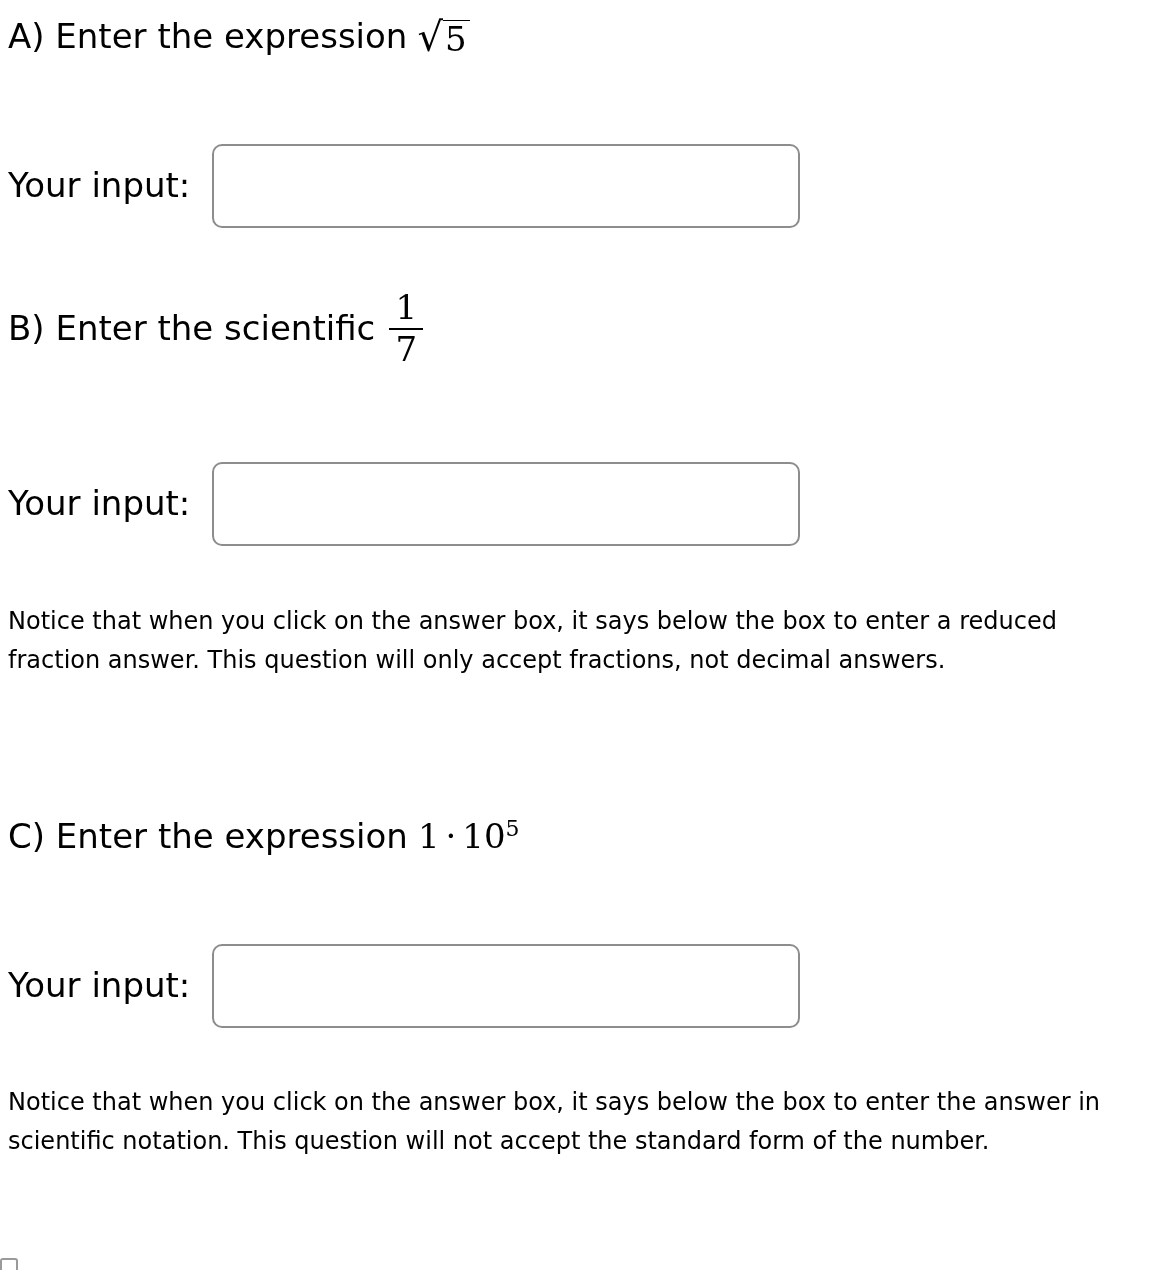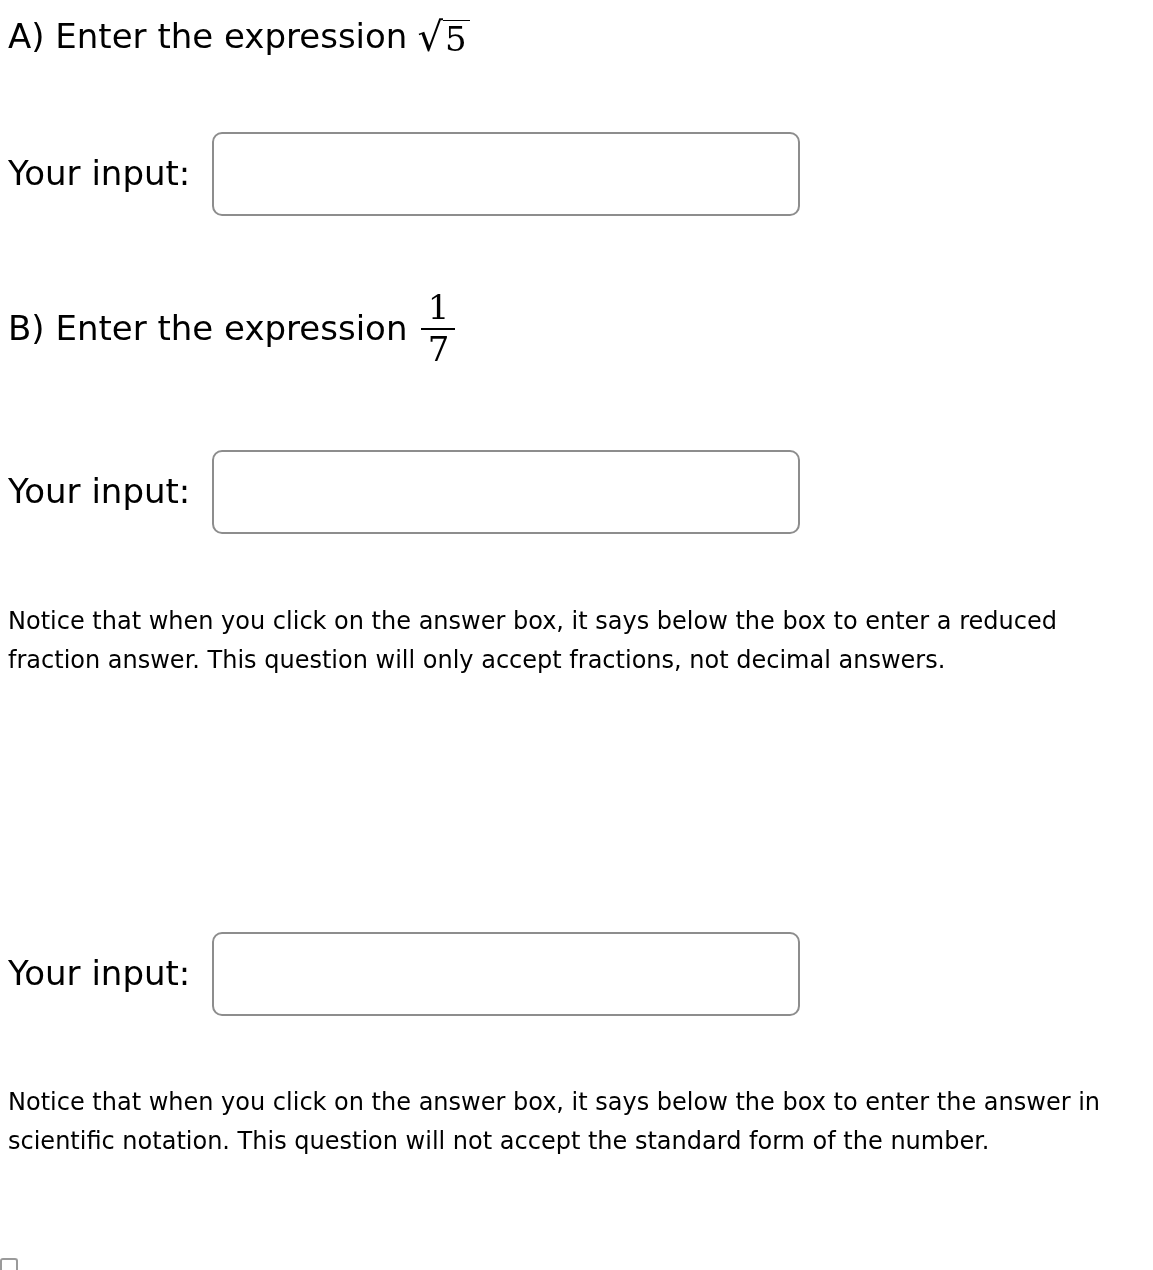--- a/index.html
+++ b/index.html
@@ -87,20 +87,21 @@
   }
   .dotop {
     font-family: "DejaVu Serif", serif;
     font-size: 34px;
     padding: 0 6px;
   }
 
   .input-row {
     display: flex;
     align-items: center;
+    margin-top: 12px;
   }
   .input-label {
     font-size: 34px;
     line-height: 1.1;
     white-space: nowrap;
   }
   .answer-box {
     width: 588px;
     height: 84px;
     box-sizing: border-box;
@@ -152,36 +153,44 @@
     </div>
   </div>
 
   <div class="blk input-row" style="top: 132px;">
     <span class="input-label">Your input:</span>
     <input class="answer-box" type="text" placeholder="" style="">
   </div>
 
   <div class="blk" style="top: 290px;">
     <div class="prompt-line">
-      <span>B) Enter the expression</span>
+      <span>B) Enter the scientific</span>
       <span class="frac">
         <span class="num">1</span>
         <span class="bar"></span>
         <span class="den">7</span>
       </span>
     </div>
   </div>
 
   <div class="blk input-row" style="top: 450px;">
     <span class="input-label">Your input:</span>
     <input class="answer-box" type="text" placeholder="" style="">
   </div>
 
   <div class="blk para" style="top: 602px;">Notice that when you click on the answer box, it says below the box to enter a reduced fraction answer. This question will only accept fractions, not decimal answers.</div>
 
+  <div class="blk" style="top: 818px;">
+    <div class="prompt-line">
+      <span>C) Enter the expression</span>
+      <span class="pow">
+        <span>1</span><span class="dotop">·</span><span>10</span><sup>5</sup>
+      </span>
+    </div>
+  </div>
 
   <div class="blk input-row" style="top: 932px;">
     <span class="input-label">Your input:</span>
     <input class="answer-box" type="text" placeholder="" style="">
   </div>
 
   <div class="blk para" style="top: 1083px;">Notice that when you click on the answer box, it says below the box to enter the answer in scientific notation. This question will not accept the standard form of the number.</div>
 
   <div class="bottom-stub"></div>
 </div>

